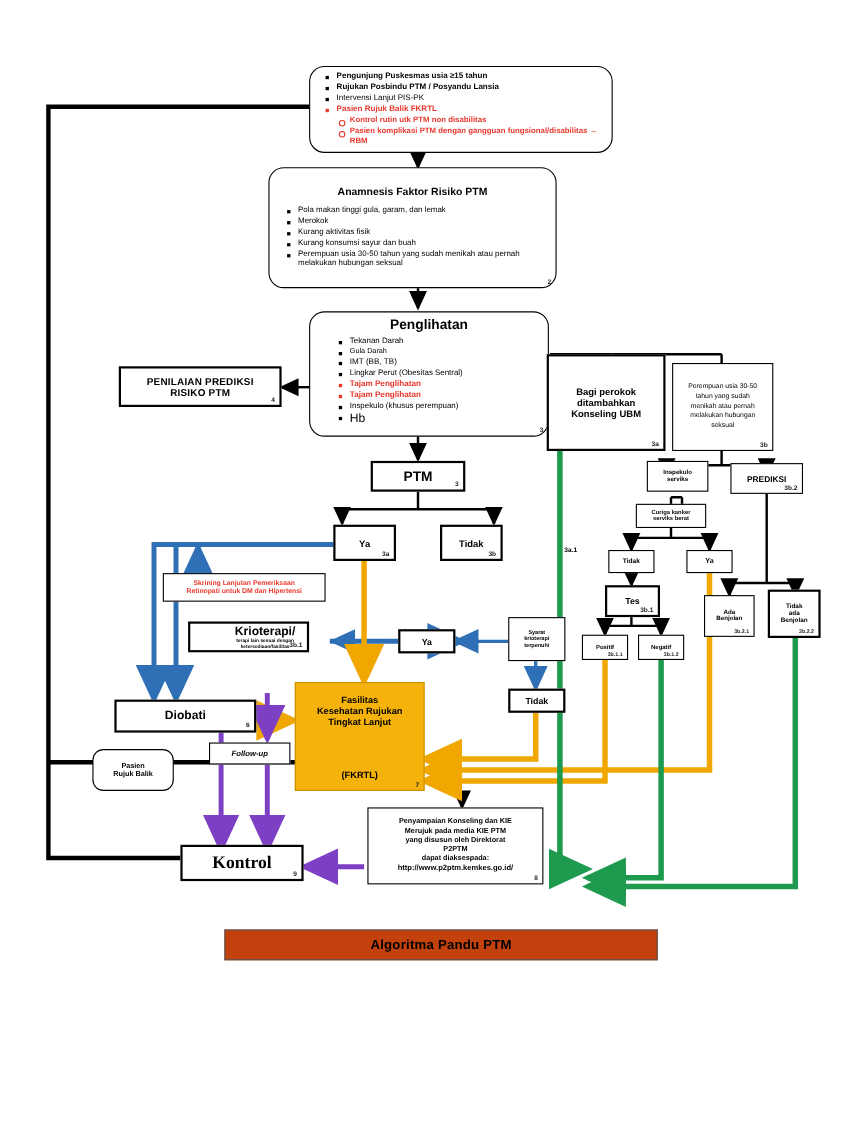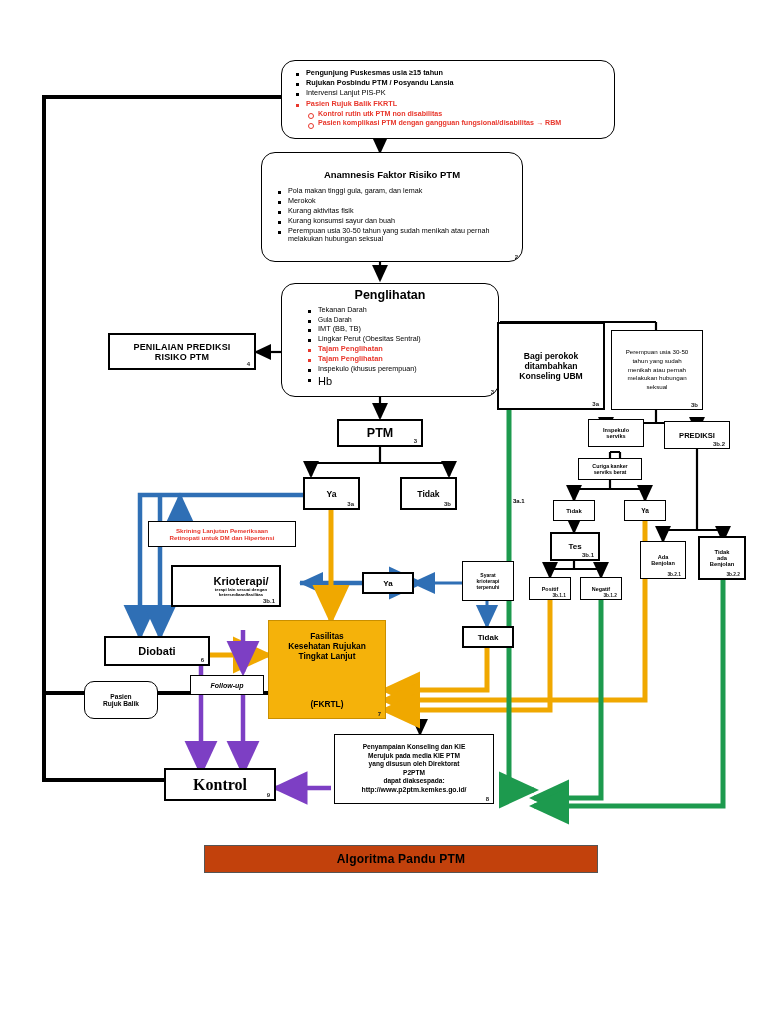--- a/index.html
+++ b/index.html
@@ -128,32 +128,32 @@
     </g>
 
     <g stroke="#7d3fc4" stroke-width="4.5" fill="none">
       <path d="M201,665 L201,772" marker-end="url(#ahP)"></path>
       <path d="M243,630 L243,672" marker-end="url(#ahP)"></path>
       <path d="M243,695 L243,772" marker-end="url(#ahP)"></path>
       <path d="M331,788 L276,788" marker-end="url(#ahP)"></path>
     </g>
   </svg>
 
-  <div class="node rnd" style="left:281px;top:60px;width:334px;height:79px;padding:6px 8px 8px 8px;">
+  <div class="node rnd" style="left:281px;top:60px;width:276px;height:79px;padding:6px 8px 8px 8px;">
     <ul>
       <li class="b" style="font-size:7.3px;font-weight:bold;">Pengunjung Puskesmas usia ≥15 tahun</li>
       <li class="b" style="font-size:7.3px;font-weight:bold;">Rujukan Posbindu PTM / Posyandu Lansia</li>
       <li class="b" style="font-size:7.3px;font-weight:normal;">Intervensi Lanjut PIS-PK</li>
       <li class="b rb red" style="font-size:7.3px;font-weight:bold;">Pasien Rujuk Balik FKRTL</li>
       <li class="o red" style="font-size:7.1px;font-weight:bold;">Kontrol rutin utk PTM non disabilitas</li>
       <li class="o red" style="font-size:7.1px;font-weight:bold;">Pasien komplikasi PTM dengan gangguan fungsional/disabilitas → RBM</li>
     </ul>
   </div>
 
-  <div class="node rnd" style="left:261px;top:152px;width:262px;height:110px;padding:8px 10px;">
+  <div class="node rnd" style="left:244px;top:152px;width:262px;height:110px;padding:8px 10px;">
     <div class="ttl" style="font-size:9.5px;margin-bottom:6px;">Anamnesis Faktor Risiko PTM</div>
     <ul>
       <li class="b" style="font-size:7.2px;">Pola makan tinggi gula, garam, dan lemak</li>
       <li class="b" style="font-size:7.2px;">Merokok</li>
       <li class="b" style="font-size:7.2px;">Kurang aktivitas fisik</li>
       <li class="b" style="font-size:7.2px;">Kurang konsumsi sayur dan buah</li>
       <li class="b" style="font-size:7.2px;width:215px;">Perempuan usia 30-50 tahun yang sudah menikah atau pernah melakukan hubungan seksual</li>
     </ul>
     <span class="num">2</span>
   </div>
@@ -225,21 +225,21 @@
     <span class="num">3b</span>
   </div>
 
   <div style="position:absolute;left:513px;top:498px;font-size:6px;font-weight:bold;">3a.1</div>
 
   <div class="node bx ctr" style="left:148px;top:521px;width:148px;height:26px;">
     <div class="red" style="font-size:6.2px;font-weight:bold;">Skrining Lanjutan Pemeriksaan</div>
     <div class="red" style="font-size:6.2px;font-weight:bold;">Retinopati untuk DM dan Hipertensi</div>
   </div>
 
-  <div class="node bx ctr" style="left:171px;top:565px;width:110px;height:42px;border-width:2.2px;padding-left:30px;">
+  <div class="node bx ctr" style="left:171px;top:565px;width:110px;height:28px;border-width:2.2px;padding-left:30px;">
     <div style="font-size:11px;font-weight:bold;">Krioterapi/</div>
     <div style="font-size:4.4px;font-weight:bold;">terapi lain sesuai dengan</div>
     <div style="font-size:4.4px;font-weight:bold;">ketersediaan/fasilitas</div>
     <span class="num">3b.1</span>
   </div>
 
   <div class="node bx ctr" style="left:362px;top:572px;width:52px;height:22px;border-width:2px;">
     <div style="font-size:8px;font-weight:bold;">Ya</div>
   </div>
 
@@ -291,21 +291,21 @@
 
   <div class="node orange ctr" style="left:268px;top:620px;width:118px;height:99px;">
     <div style="font-size:8.4px;">Fasilitas</div>
     <div style="font-size:8.4px;">Kesehatan Rujukan</div>
     <div style="font-size:8.4px;">Tingkat Lanjut</div>
     <div style="height:9px;"></div>
     <div style="font-size:8.4px;margin-top:29px;">(FKRTL)</div>
     <span class="num">7</span>
   </div>
 
-  <div class="node bx ctr" style="left:104px;top:636px;width:106px;height:30px;border-width:2px;">
+  <div class="node bx ctr" style="left:104px;top:636px;width:129px;height:30px;border-width:2px;">
     <div style="font-size:11px;font-weight:bold;">Diobati</div>
     <span class="num">6</span>
   </div>
 
   <div class="node rnd ctr" style="left:84px;top:681px;width:74px;height:38px;border-radius:10px;">
     <div style="font-size:6.6px;font-weight:bold;">Pasien</div>
     <div style="font-size:6.6px;font-weight:bold;">Rujuk Balik</div>
   </div>
 
   <div class="node bx ctr" style="left:190px;top:675px;width:74px;height:20px;">

